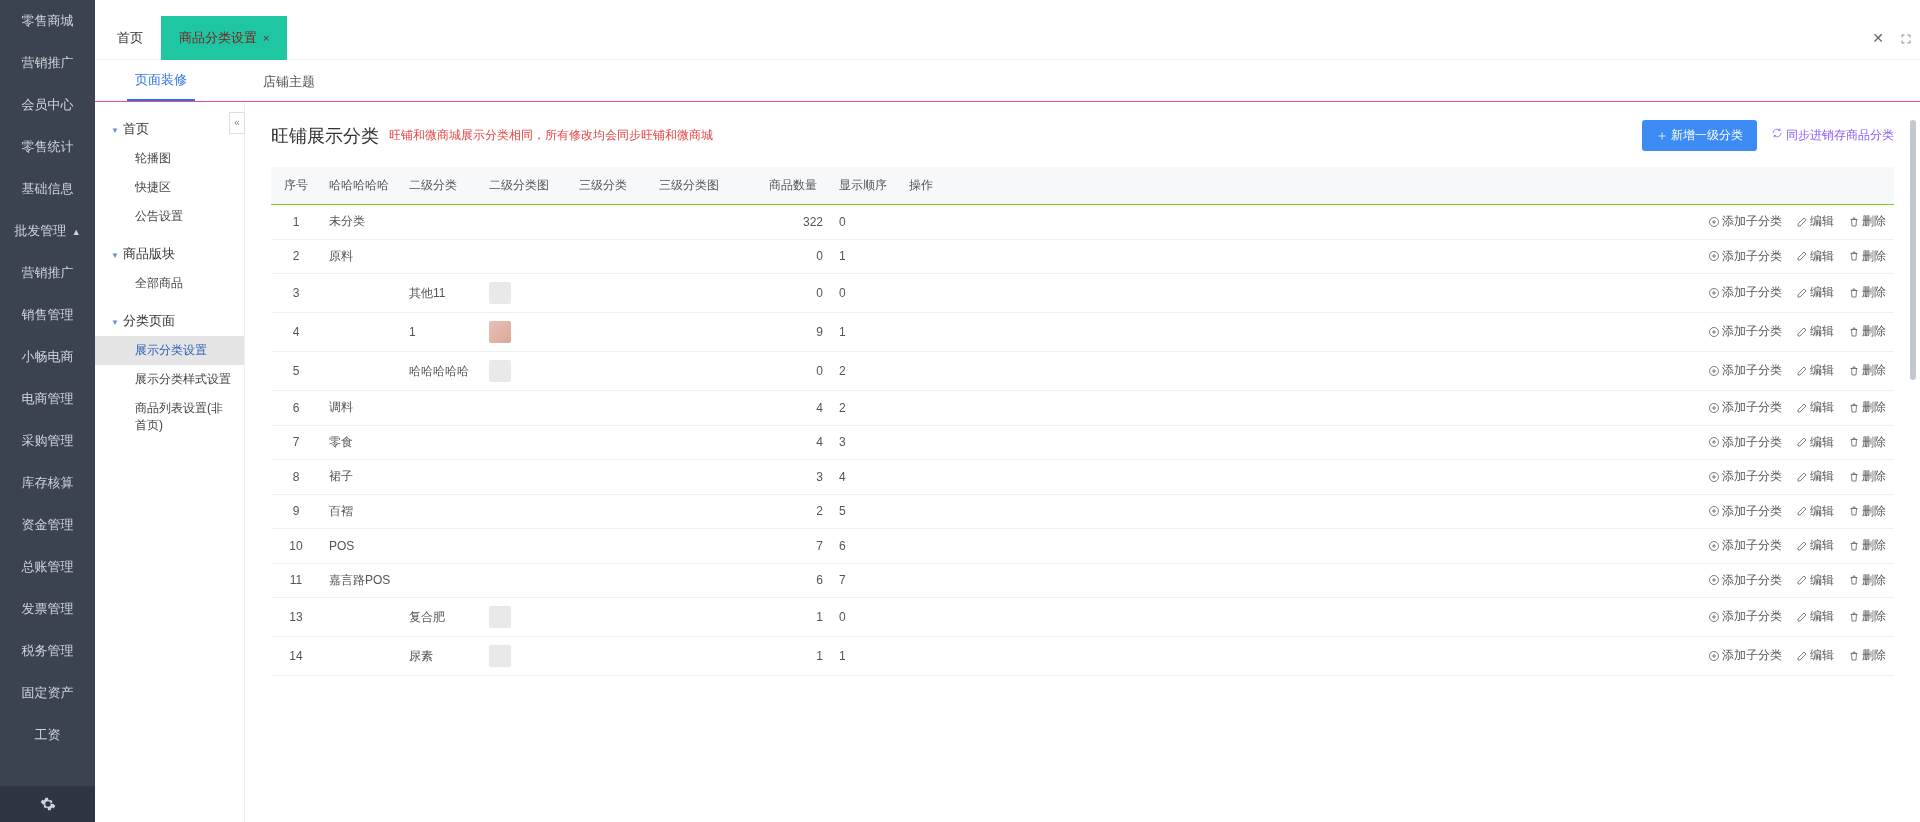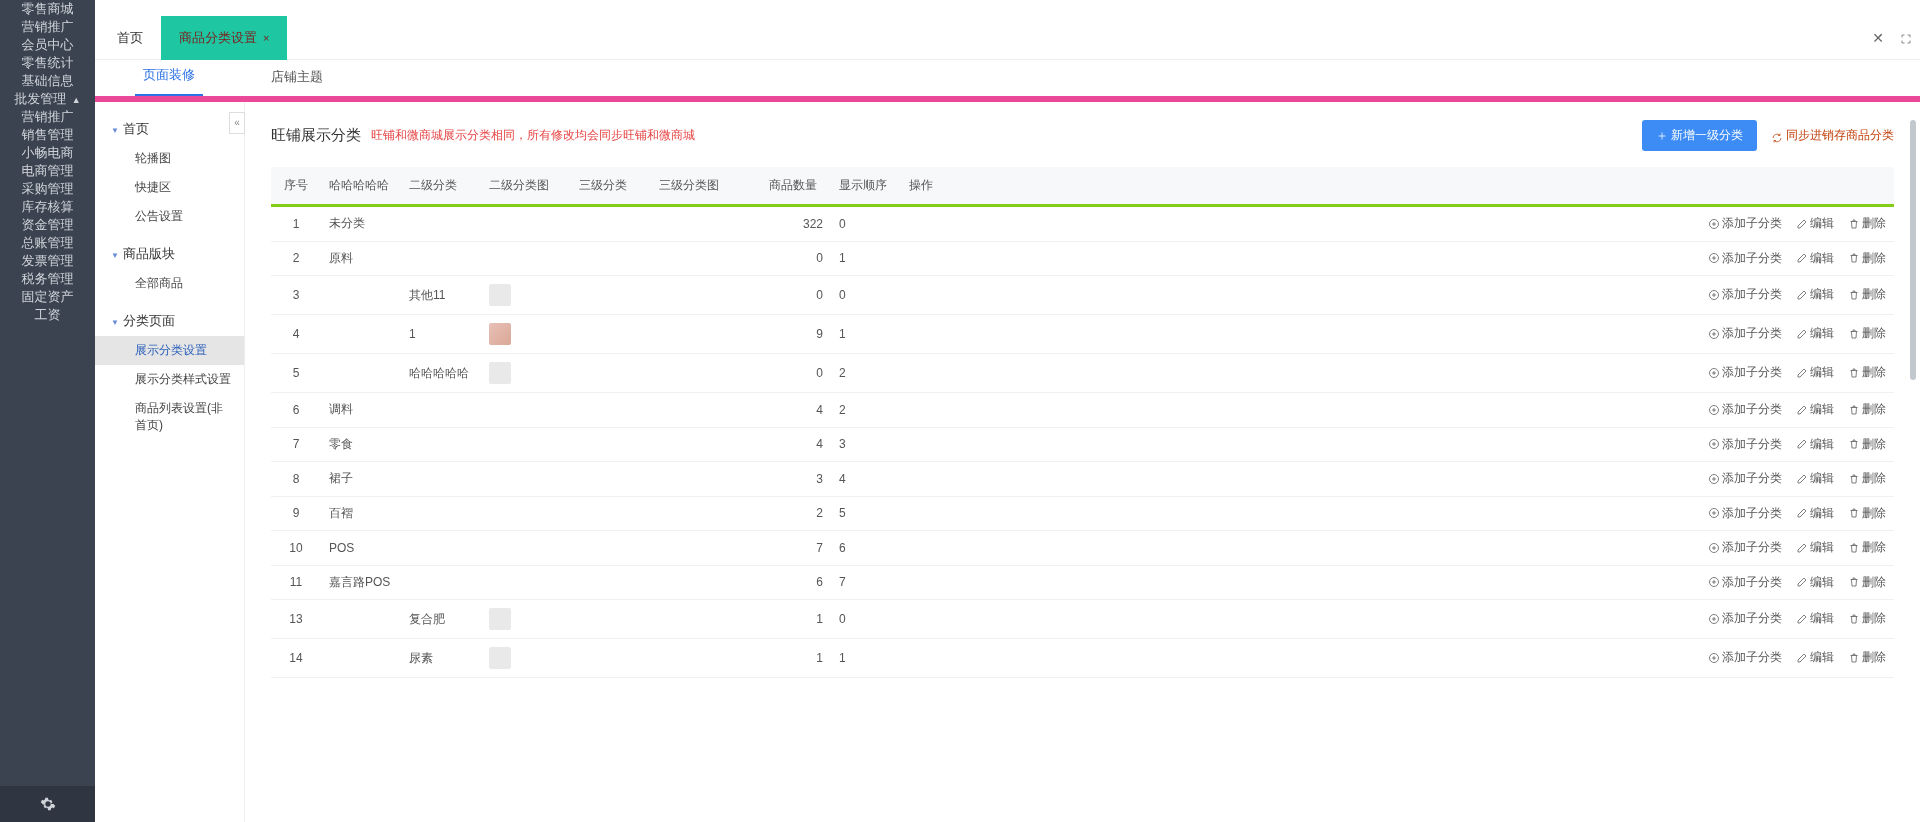--- a/index.html
+++ b/index.html
@@ -2,67 +2,67 @@
 <html><head>
   <meta charset="utf-8">
   <style>
     * { box-sizing: border-box; margin: 0; padding: 0; }
     body { font-family: "Microsoft YaHei", Arial, sans-serif; font-size: 12px; color: #333; background: #fff; overflow: hidden; }
     .app { display: flex; height: 822px; }
     
     
     .main-sidebar { width: 95px; background: #3b4350; color: #d0d4da; display: flex; flex-direction: column; }
     .main-sidebar-scroll { flex: 1; overflow-y: auto; }
-    .main-sidebar-item { padding: 0 8px; text-align: center; font-size: 13px; cursor: pointer; }
+    .main-sidebar-item { padding: 12px 8px; text-align: center; font-size: 13px; cursor: pointer; }
     .main-sidebar-item .caret { font-size: 9px; margin-left: 2px; }
     .main-sidebar-footer { padding: 10px 0; text-align: center; background: #2f3642; }
     
     
     .main { flex: 1; display: flex; flex-direction: column; background: #fff; margin-top: 16px; }
     
     
     .tabbar { display: flex; align-items: center; height: 44px; border-bottom: 1px solid #eee; padding-left: 4px; }
     .tab { padding: 0 18px; height: 44px; line-height: 44px; font-size: 13px; cursor: pointer; }
     .tab.active { background: #1ec6a2; color: #7f1d1d; }
     .tab .close { margin-left: 6px; font-size: 11px; }
     .tabbar-spacer { flex: 1; }
     .tabbar-icon { width: 28px; text-align: center; cursor: pointer; color: #666; font-size: 14px; }
     
     
-    .subtabs { display: flex; height: 42px; align-items: flex-end; padding: 0 40px; border-bottom: 6px solid #ec4899; }
+    .subtabs { display: flex; height: 42px; align-items: flex-end; padding: 0 32px; border-bottom: 1px solid #ec4899; }
     .subtab { padding: 0 8px 10px 8px; margin-right: 60px; font-size: 13px; cursor: pointer; color: #555; }
     .subtab.active { color: #2a72e5; border-bottom: 2px solid #2a72e5; }
     
     
     .body { flex: 1; display: flex; position: relative; overflow: hidden; }
     
     
     .navtree { width: 150px; border-right: 1px solid #eee; padding: 12px 0; font-size: 12px; position: relative; }
     .collapse-btn { position: absolute; top: 10px; right: -1px; width: 16px; height: 22px; border: 1px solid #ddd; background: #fff; text-align: center; line-height: 20px; cursor: pointer; font-size: 10px; color: #888; }
     .navtree-group { margin-bottom: 8px; }
     .navtree-parent { padding: 6px 10px 6px 16px; color: #333; font-size: 13px; cursor: pointer; }
     .navtree-parent .tri { color: #6a8cd8; font-size: 8px; margin-right: 4px; display: inline-block; }
     .navtree-child { padding: 6px 10px 6px 40px; cursor: pointer; color: #444; }
     .navtree-child.active { background: #e5e5e5; color: #2a5fb9; }
     
     
     .content { flex: 1; padding: 18px 26px; position: relative; overflow-y: auto; }
     .content-scrollbar { position: absolute; right: 4px; top: 18px; width: 6px; height: 260px; background: #c3c8ce; border-radius: 3px; }
     
     .page-header { display: flex; align-items: center; margin-bottom: 16px; }
-    .page-title { font-size: 15px; font-weight: 500; color: #333; }
+    .page-title { font-size: 18px; font-weight: 500; color: #333; }
     .page-hint { font-size: 12px; color: #e64545; margin-left: 10px; }
     .page-header-spacer { flex: 1; }
     .btn-primary { background: #3d8cf5; color: #fff; border: none; padding: 7px 14px; border-radius: 3px; font-size: 12px; cursor: pointer; margin-right: 14px; }
-    .btn-link { color: #c2410c; font-size: 12px; cursor: pointer; display: inline-flex; align-items: flex-end; }
+    .btn-link { color: #8b5cf6; font-size: 12px; cursor: pointer; display: inline-flex; align-items: flex-start; }
     .btn-link svg, .btn-primary svg { margin-right: 3px; }
     
     
     table.data { width: 100%; border-collapse: collapse; font-size: 12px; }
-    table.data th { background: #f7f8fa; text-align: left; padding: 10px 8px; font-weight: normal; color: #555; border-bottom: 3px solid #84cc16; }
+    table.data th { background: #f7f8fa; text-align: left; padding: 10px 8px; font-weight: normal; color: #555; border-bottom: 1px solid #84cc16; }
     table.data td { padding: 8px 8px; border-bottom: 1px solid #f0f0f0; color: #555; }
     table.data th:first-child, table.data td:first-child { text-align: center; width: 50px; }
     .col-seq { width: 50px; }
     .col-c1 { width: 80px; }
     .col-c2 { width: 80px; }
     .col-c2img { width: 90px; }
     .col-c3 { width: 80px; }
     .col-c3img { width: 110px; }
     .col-qty { width: 70px; text-align: right; }
     .col-order { width: 70px; }

